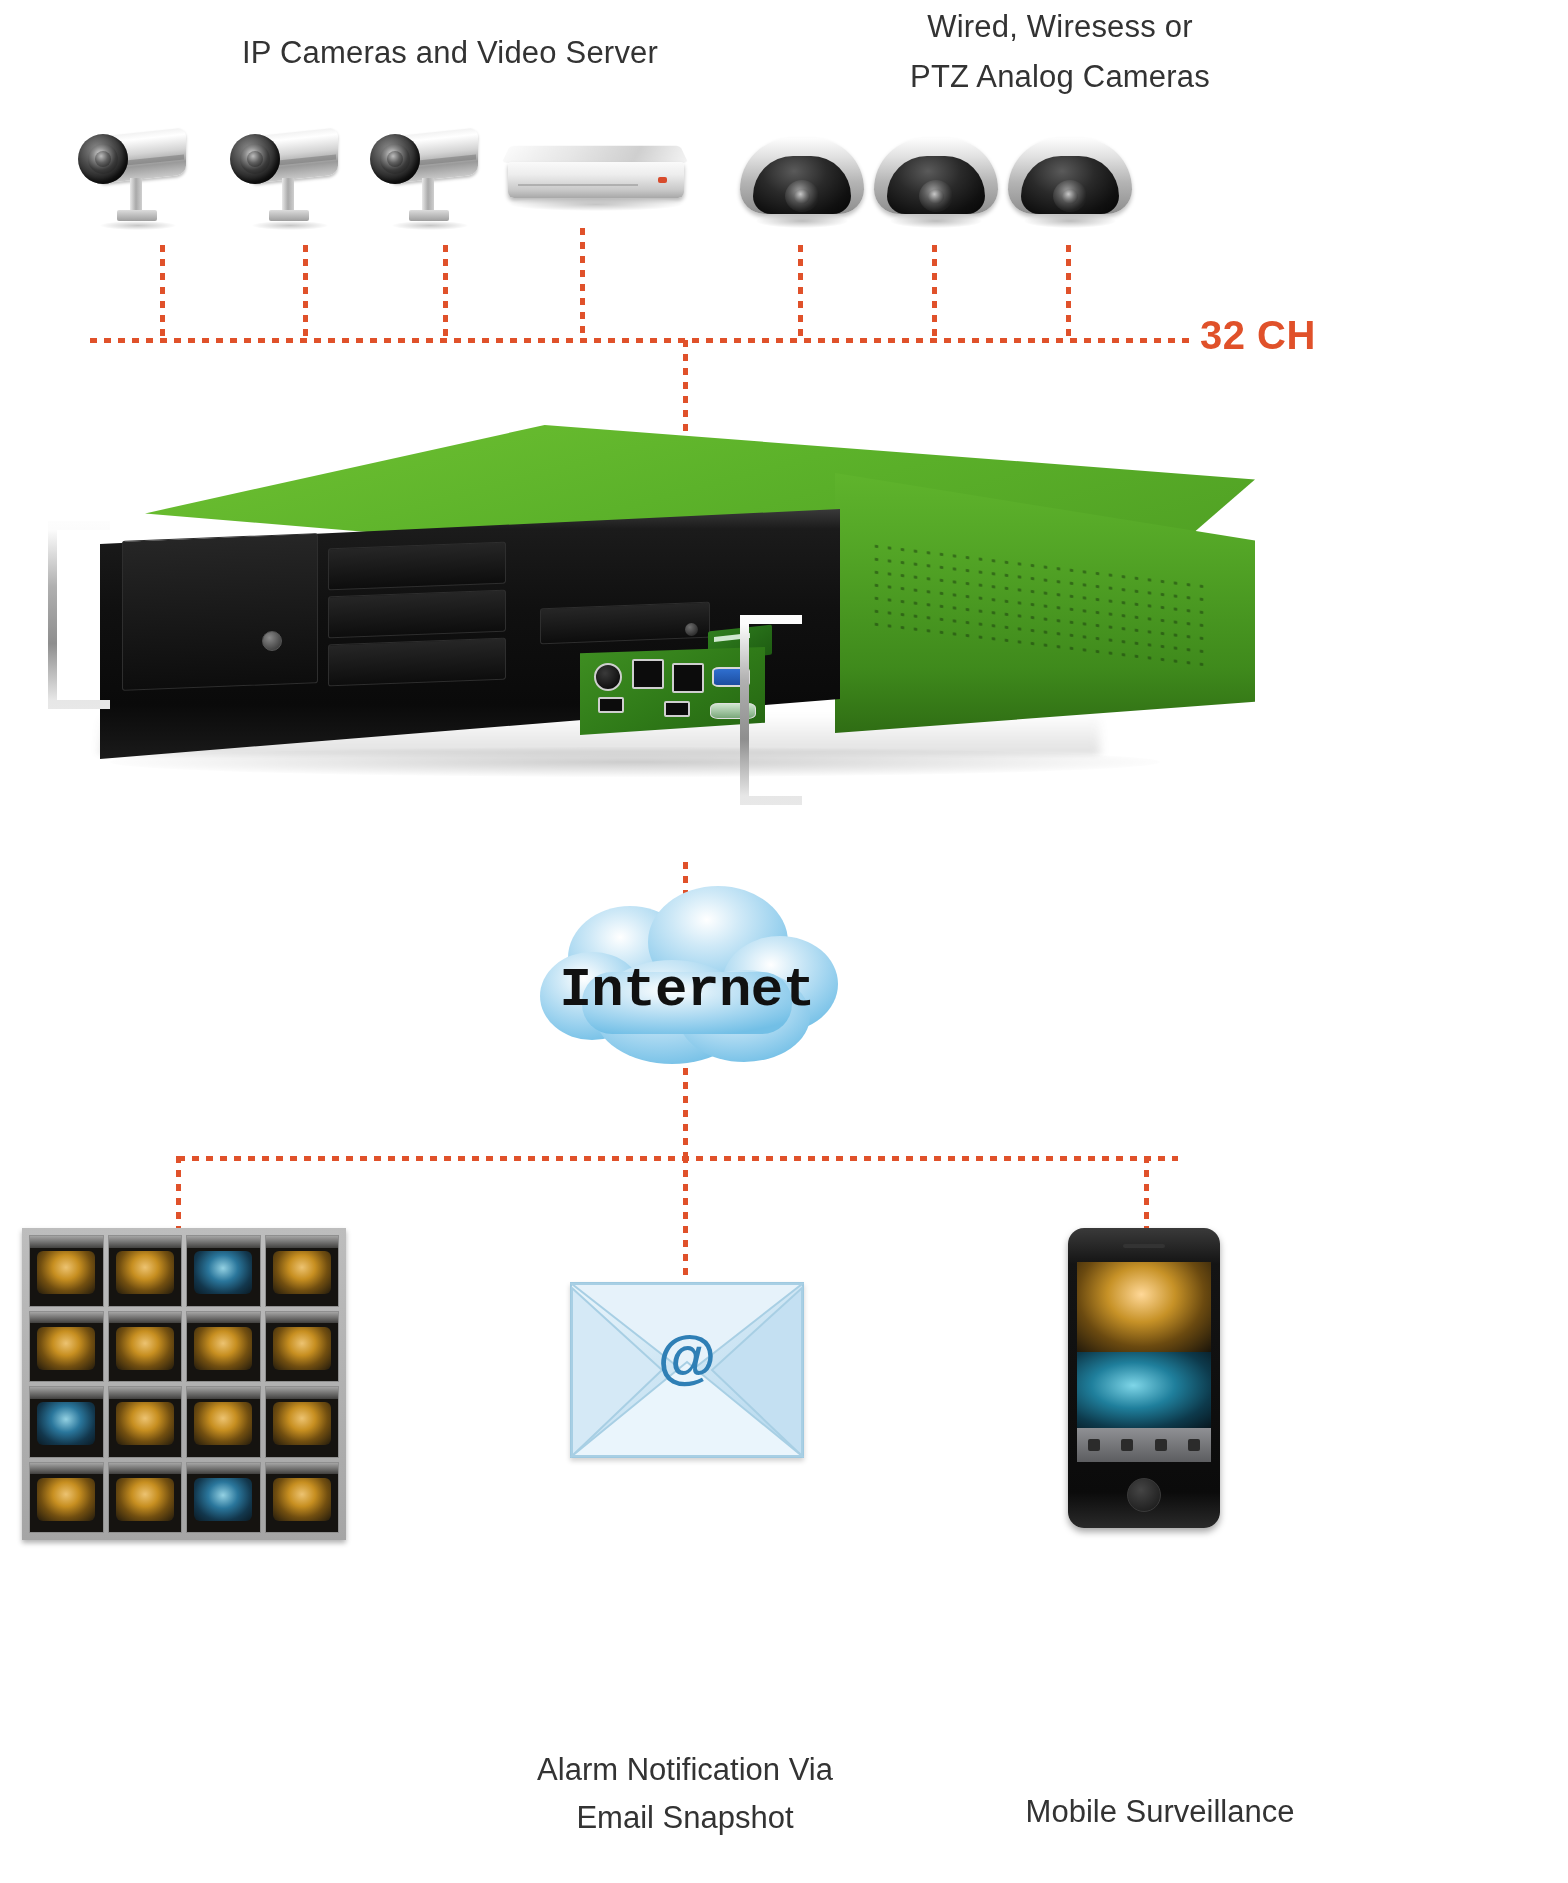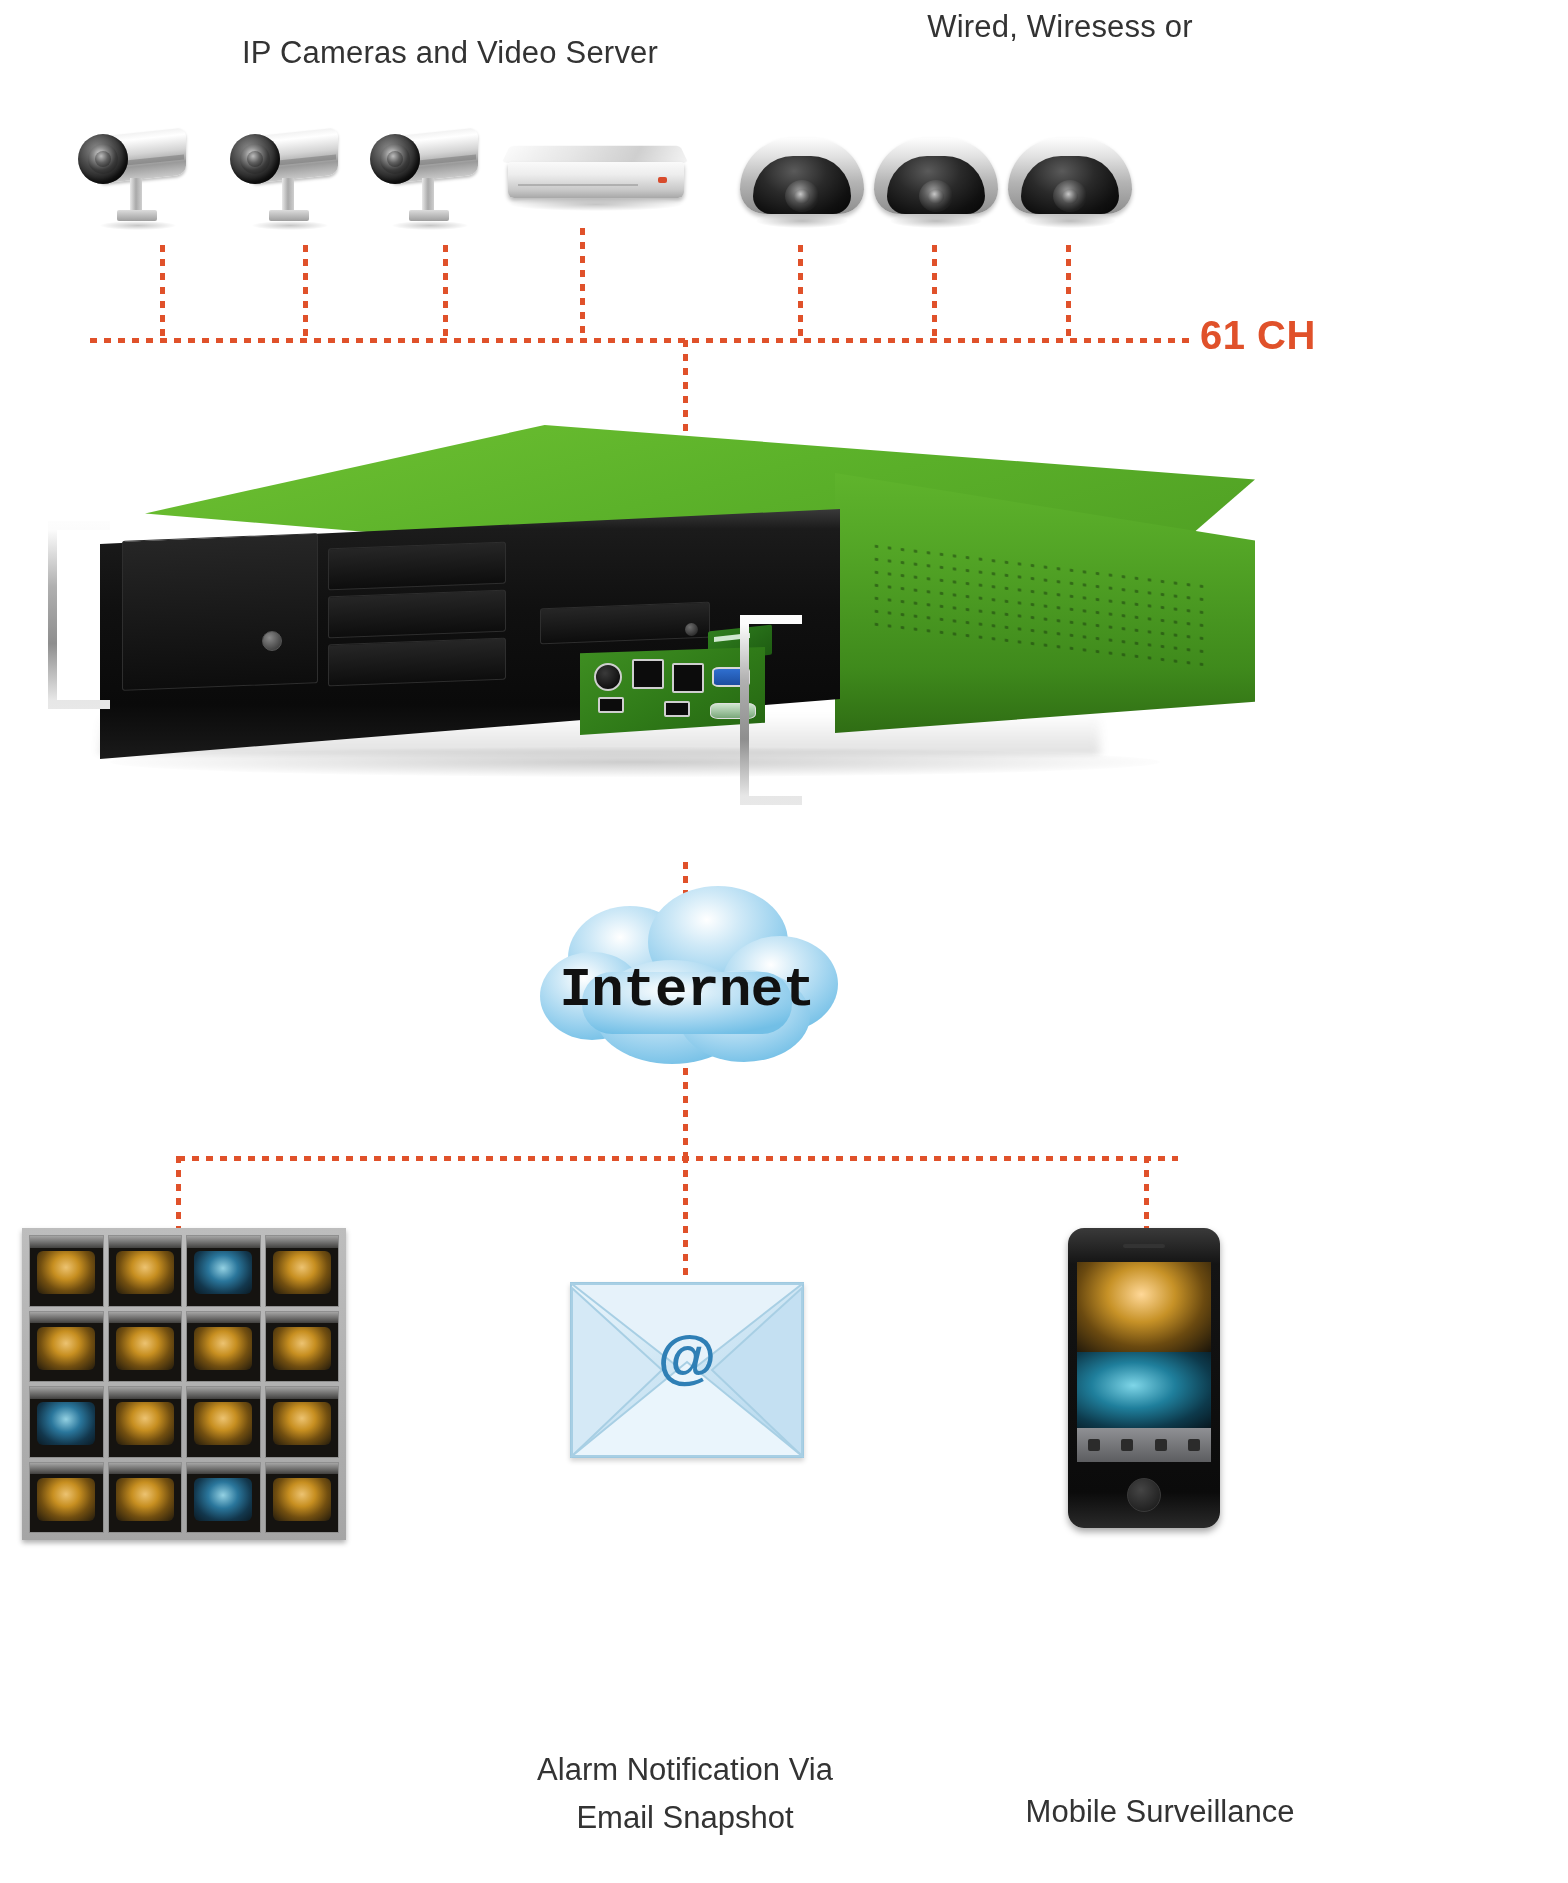--- a/index.html
+++ b/index.html
@@ -306,20 +306,21 @@
   }
 </style>
 </head>
 <body>
 
 <div class="stage">
 
   <div class="abs toplabel" style="left:800px; top:6px; width:520px;">Wired, Wiresess or</div>
 
   <div class="abs toplabel" style="left:120px; top:32px; width:660px;">IP Cameras and Video Server</div>
+  <div class="abs toplabel" style="left:800px; top:56px; width:520px;">PTZ Analog Cameras</div>
 
   <div class="bullet" style="left:70px; top:118px;">
     <div class="blt-body"></div>
     <div class="blt-stripe"></div>
     <div class="blt-hood"></div>
     <div class="blt-lens"></div>
     <div class="blt-lens2"></div>
     <div class="blt-arm"></div>
     <div class="blt-base"></div>
     <div class="blt-shadow"></div>
@@ -382,21 +383,21 @@
   <div class="dot-v" style="left:160px; top:245px; height:95px;"></div>
   <div class="dot-v" style="left:303px; top:245px; height:95px;"></div>
   <div class="dot-v" style="left:443px; top:245px; height:95px;"></div>
   <div class="dot-v" style="left:580px; top:228px; height:112px;"></div>
   <div class="dot-v" style="left:798px; top:245px; height:95px;"></div>
   <div class="dot-v" style="left:932px; top:245px; height:95px;"></div>
   <div class="dot-v" style="left:1066px; top:245px; height:95px;"></div>
 
   <div class="dot-h" style="left:90px; top:338px; width:1100px;"></div>
 
-  <div class="abs ch-label" style="left:1200px; top:313px;">61 CH</div>
+  <div class="abs ch-label" style="left:1200px; top:313px;">32 CH</div>
 
   <div class="dot-v" style="left:683px; top:340px; height:100px;"></div>
 
   <div class="nvr">
     <div class="nvr-groundshadow"></div>
     <div class="nvr-reflect"></div>
 
     <div class="nvr-top"></div>
     <div class="nvr-side"></div>
     <div class="nvr-vents"></div>

